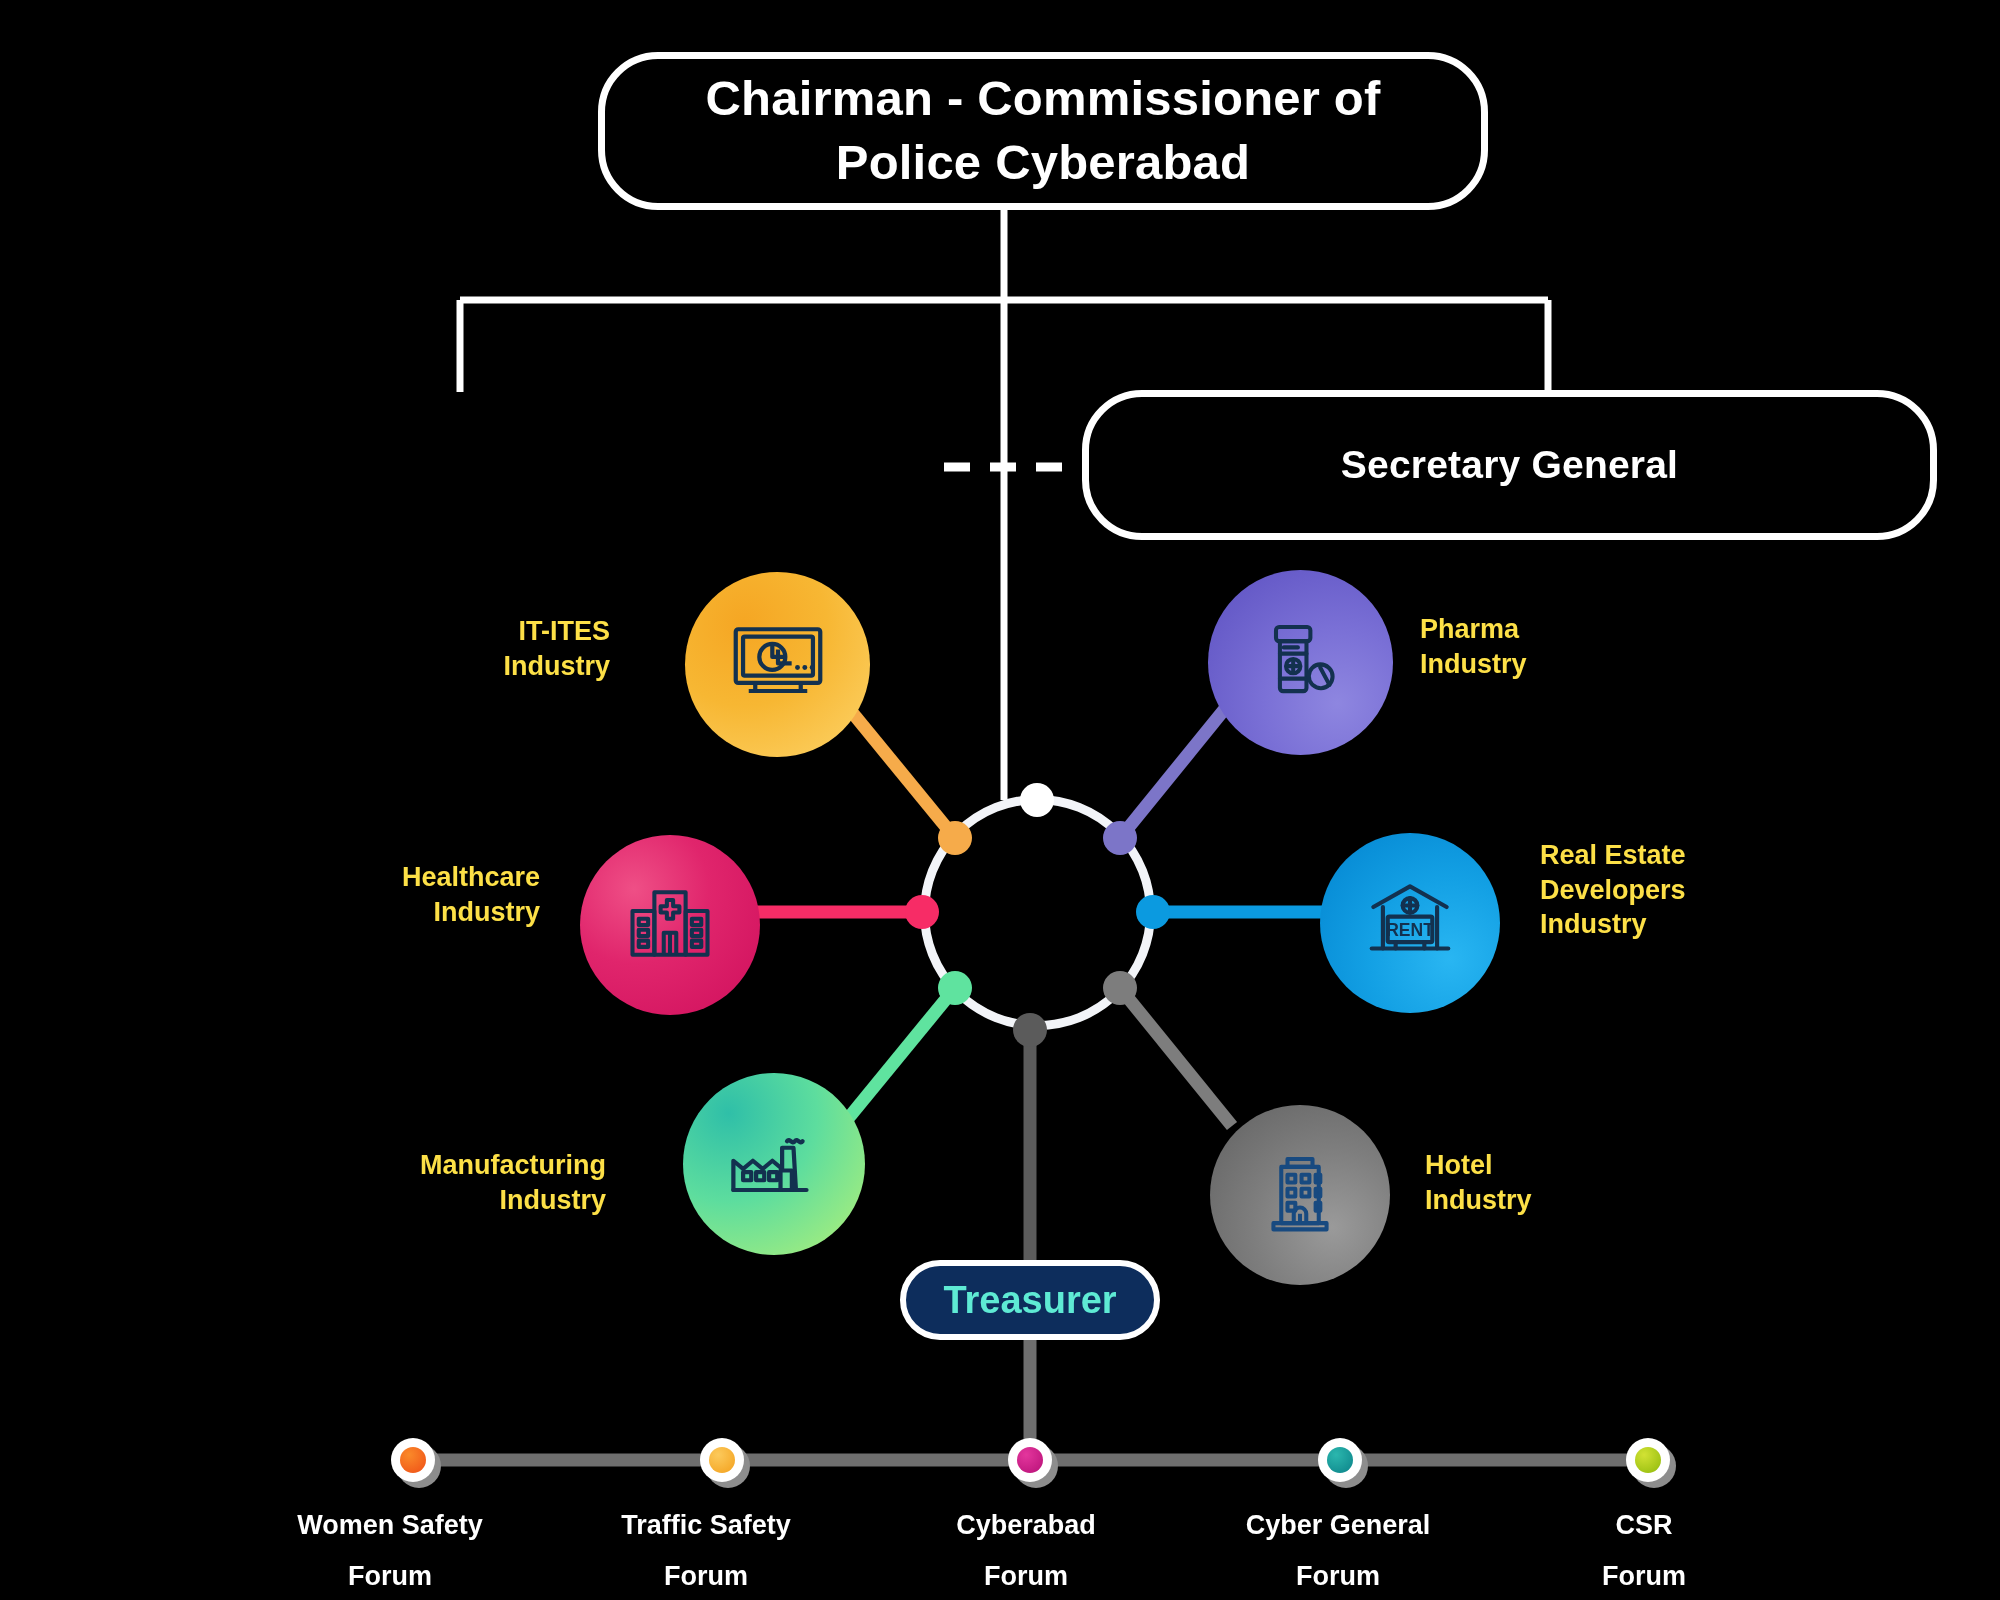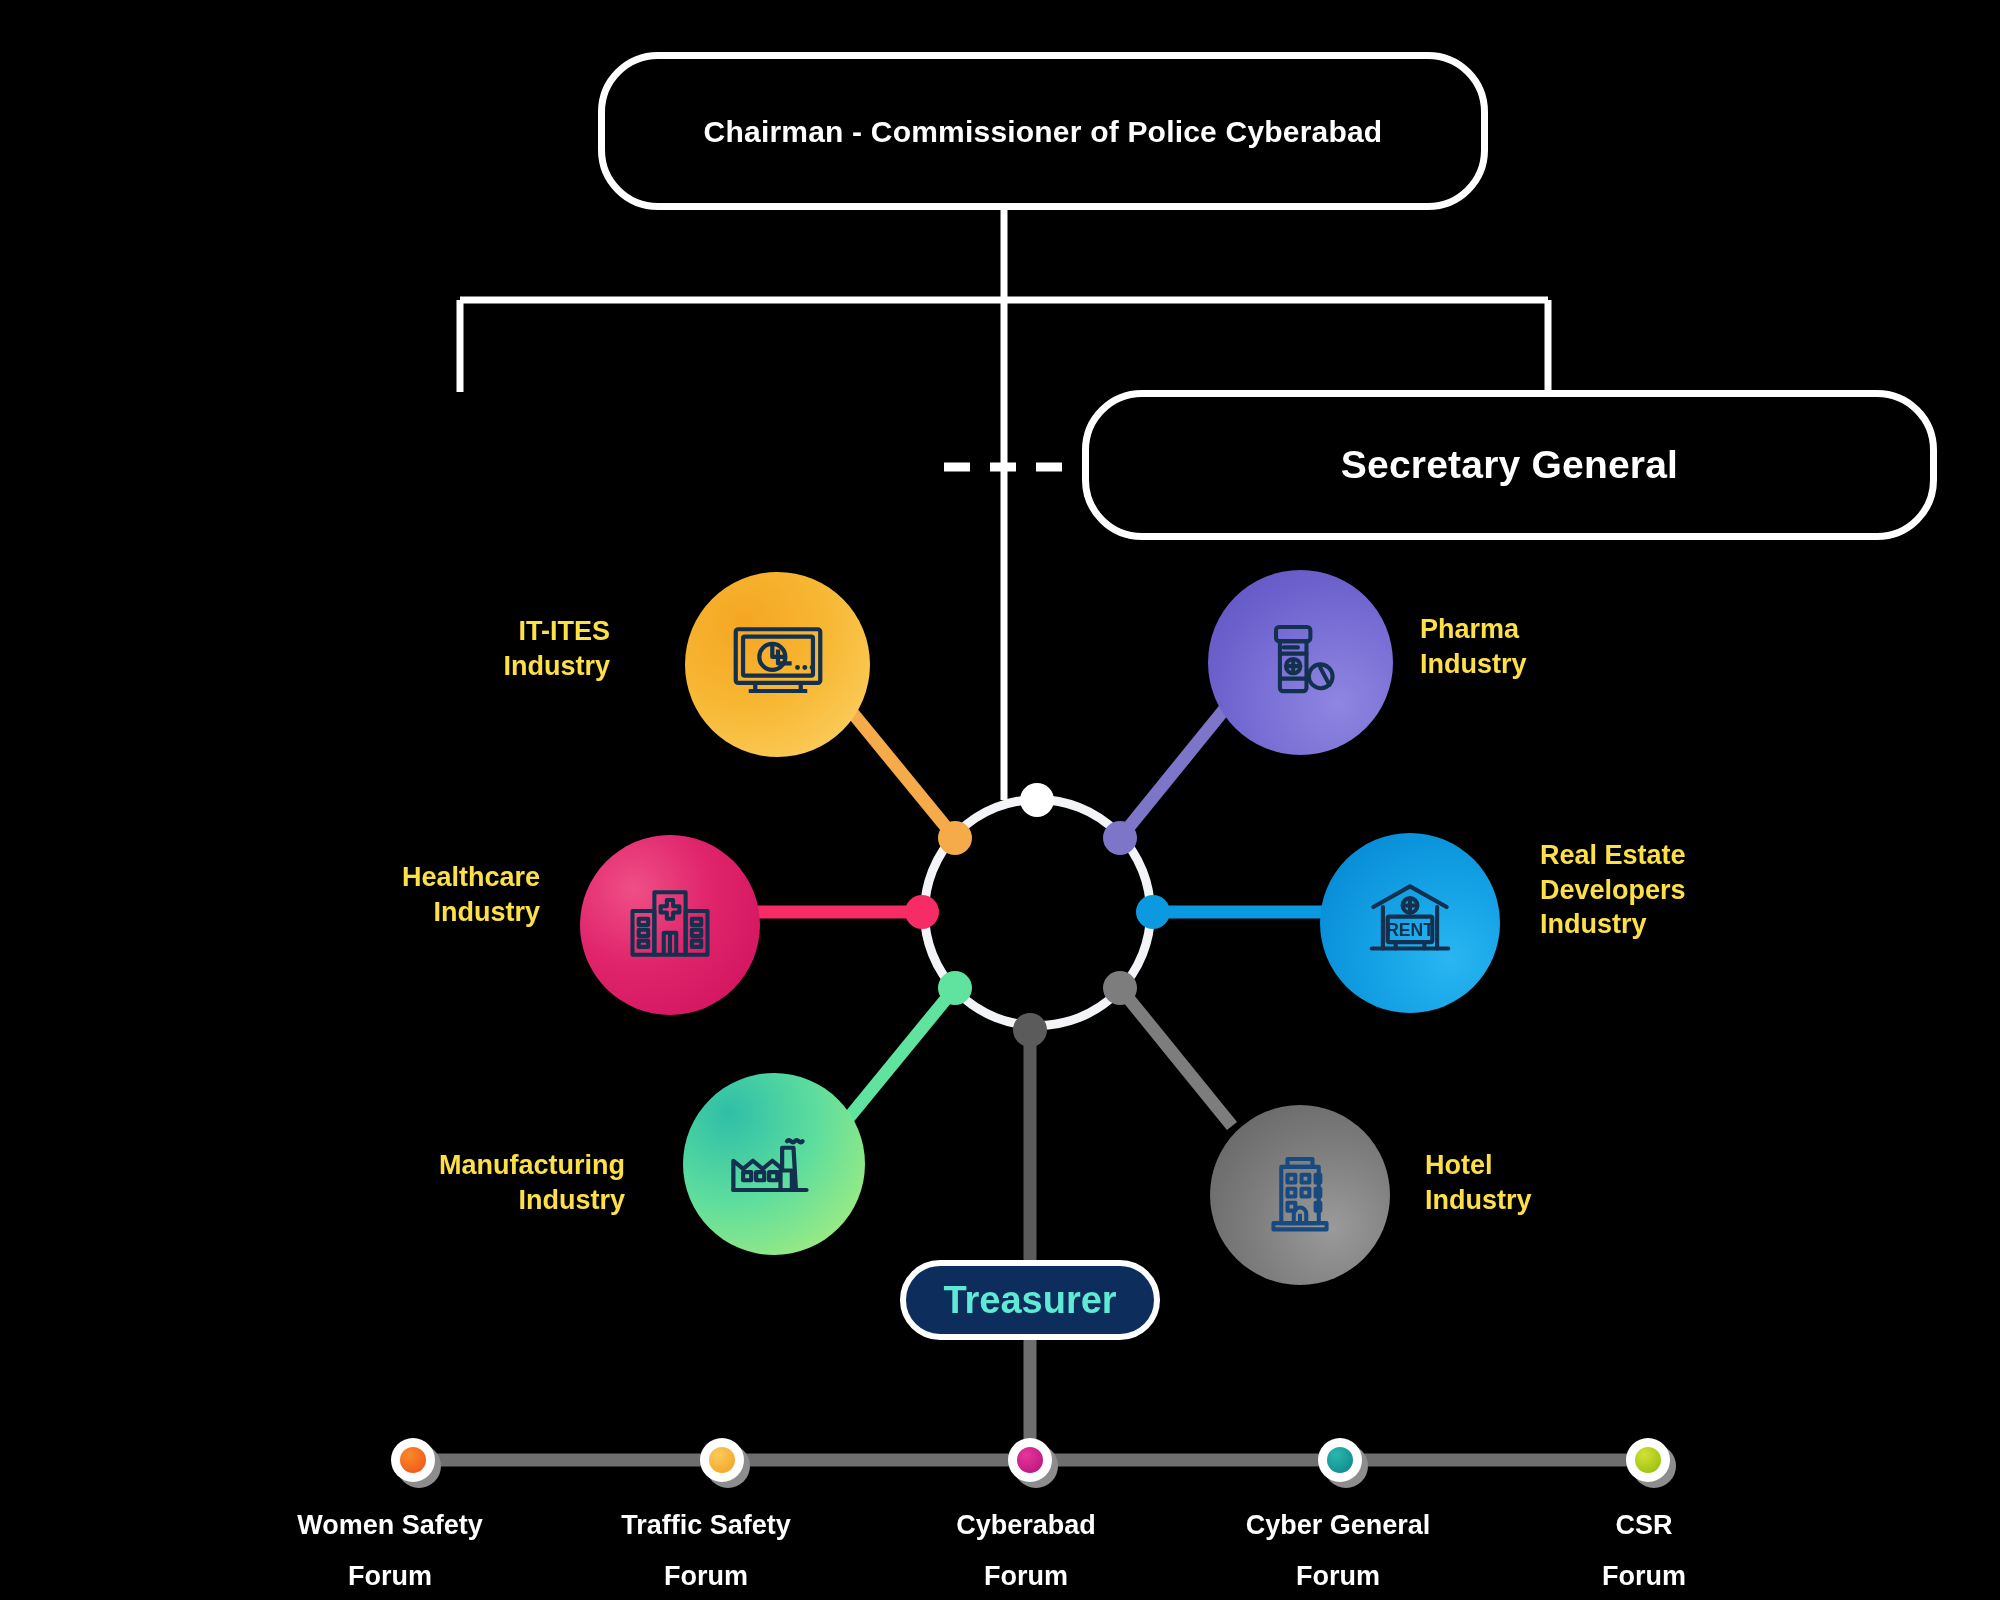--- a/index.html
+++ b/index.html
@@ -38,21 +38,21 @@
     align-items: center;
     justify-content: center;
     text-align: center;
     font-weight: bold;
     line-height: 1.3;
     letter-spacing: .2px;
     z-index: 4;
   }
   #box-chairman {
     left: 598px; top: 52px; width: 890px; height: 158px;
-    font-size: 30px;
+    font-size: 49px;
     padding: 0 40px;
   }
   #box-vice {
     left: 62px; top: 390px; width: 880px; height: 150px;
     font-size: 39px;
     padding: 0 26px;
   }
   #box-secretary {
     left: 1082px; top: 390px; width: 855px; height: 150px;
     font-size: 39px;
@@ -292,21 +292,21 @@
         <path d="M7 48V30l6 5 6-5 6 5 6-5 6 5V22h7l1.5 26z"></path>
         <path d="M7 48h45"></path>
         <rect x="13" y="37" width="5" height="5"></rect>
           <rect x="21" y="37" width="5" height="5"></rect>
           <rect x="29" y="37" width="5" height="5"></rect>
         <path d="M36 48V36h7v12"></path>
         <path d="M40 18c1.6-2.4 3.2 2.4 4.8 0s3.2 2.4 4.8 0"></path>
       </g>
     </svg>
   </div>
-  <div class="ind-label lbl-left" style="left:305px; top:1148px; width:320px;">
+  <div class="ind-label lbl-left" style="left:286px; top:1148px; width:320px;">
     <div class="lbl-raw">Manufacturing<br>Industry</div>
   </div>
 
   <div class="ind-circle" style="left:1210px; top:1105px; width:180px; height:180px;
               background: radial-gradient(circle at 68% 68%, #9a9a9a 0%, #7e7e7e 45%, #606060 100%);">
     <svg width="100" height="100" viewBox="0 0 64 64">
       <g fill="none" stroke="#184a80" stroke-width="2.6" stroke-linejoin="round">
         <path d="M20 14h24v36H20z"></path>
         <path d="M24 9h16v5H24z"></path>
         <rect x="24" y="19" width="5" height="5"></rect>

